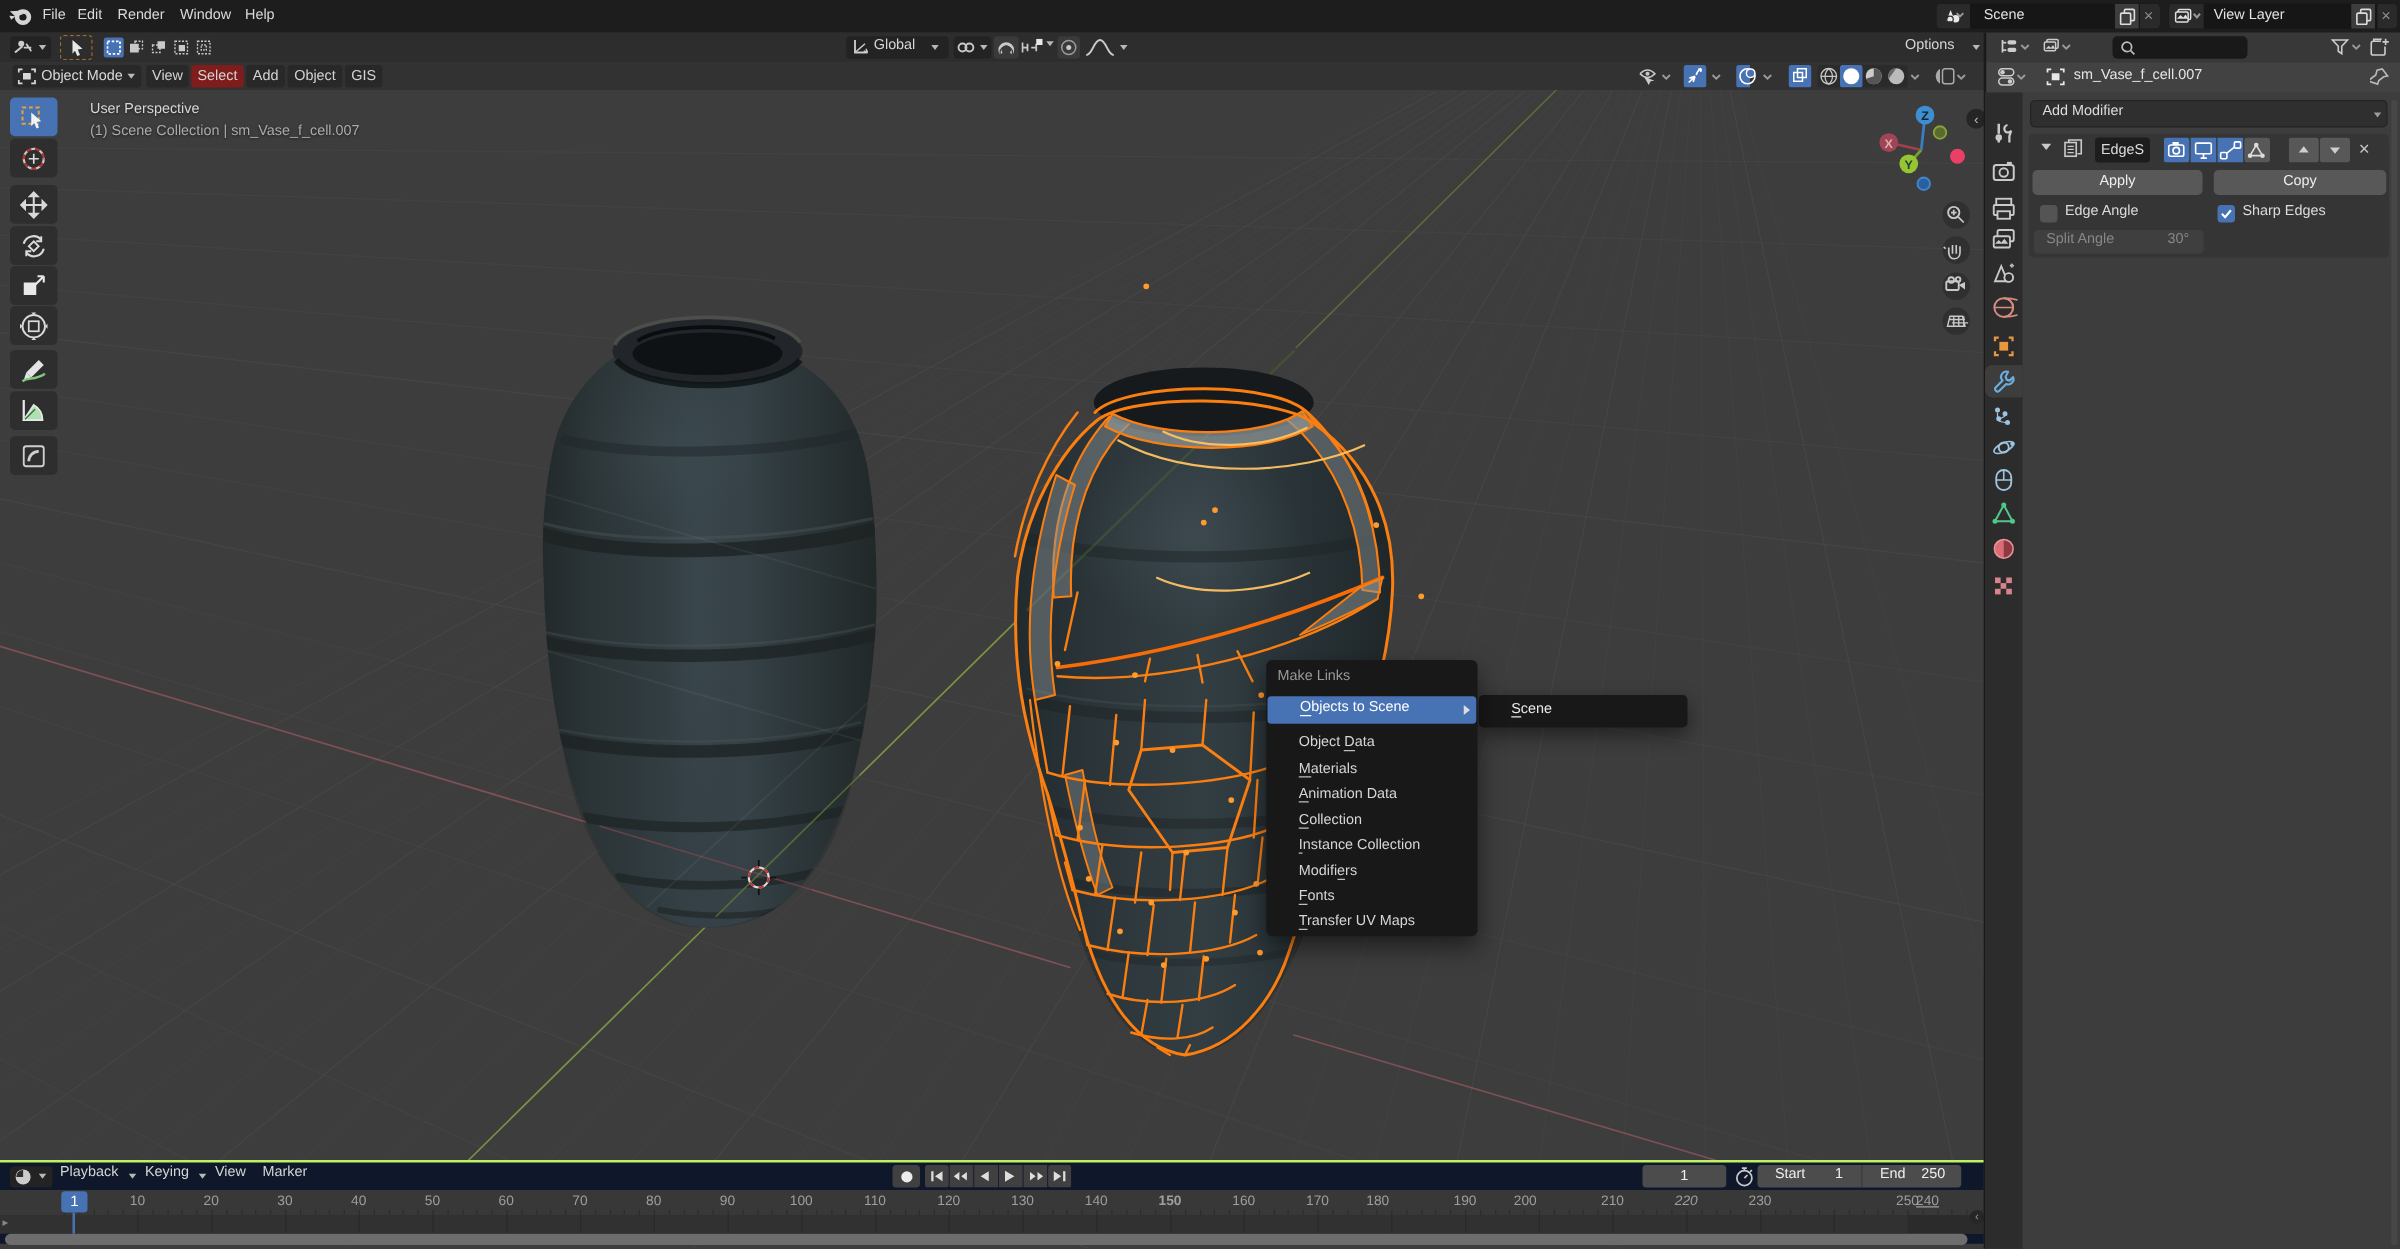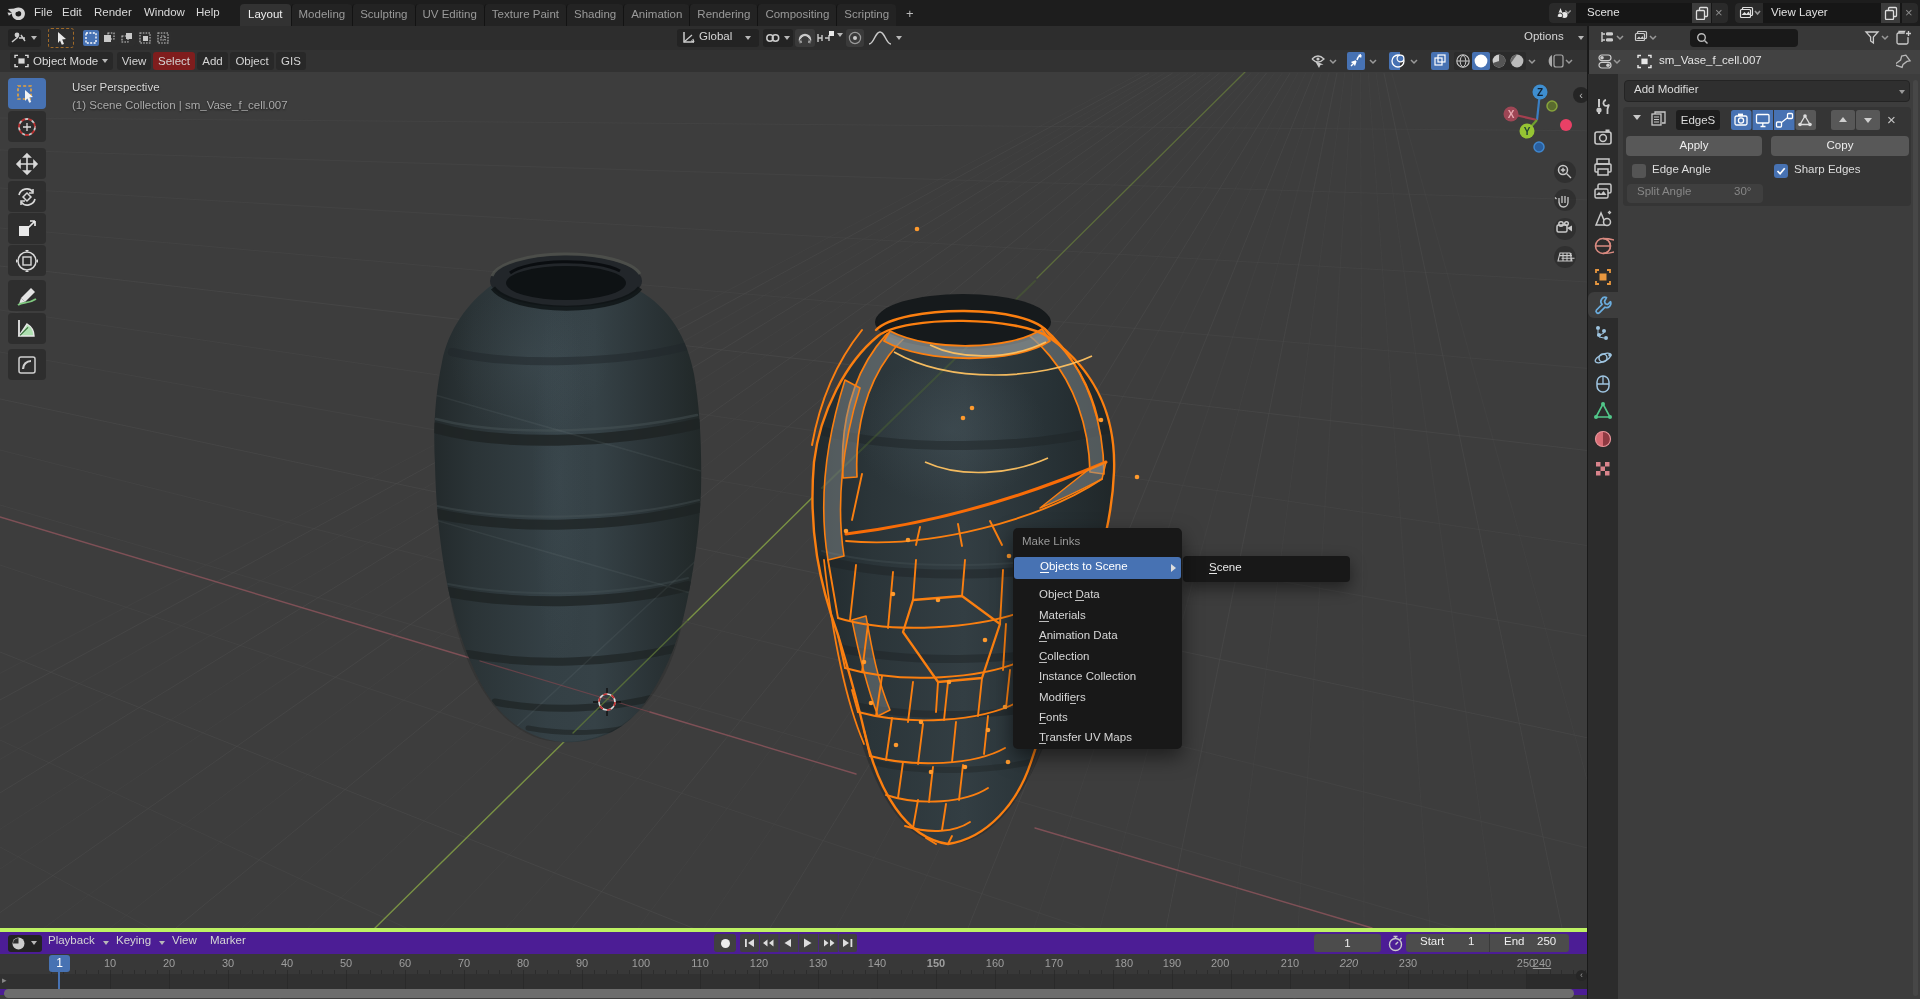--- a/index.html
+++ b/index.html
@@ -333,33 +333,20 @@
   <svg class="abs" style="left:7px;top:4px" width="19" height="18" viewBox="0 0 21 20">
     <path d="M12.5,3.8 a7.3,7 0 1 0 0.2,0 z M12.6,7.8 a3.2,3 0 1 1 -0.1,6 a3.2,3 0 0 1 0.1,-6 z" fill="#d4d4d4" fill-rule="evenodd"></path>
     <path d="M1,5.5 L9.5,5 L13,8 L6,10.5 Z" fill="#d4d4d4"></path>
     <path d="M0.5,9.5 L6,10 L2,13 Z" fill="#d4d4d4"></path>
   </svg>
   <div class="abs txt" style="left:34px;top:6px;font-size:11.5px;color:#dadada">File</div>
   <div class="abs txt" style="left:62px;top:6px;font-size:11.5px;color:#dadada">Edit</div>
   <div class="abs txt" style="left:94px;top:6px;font-size:11.5px;color:#dadada">Render</div>
   <div class="abs txt" style="left:144px;top:6px;font-size:11.5px;color:#dadada">Window</div>
   <div class="abs txt" style="left:196px;top:6px;font-size:11.5px;color:#dadada">Help</div>
-  <div class="abs" id="tabs" style="left:240px;top:4px;height:22px;display:flex;align-items:stretch;font-size:11.5px;color:#9a9a9a">
-    <div style="padding:4px 8px 0;background:#323232;color:#efefef;border-radius:4px 4px 0 0">Layout</div>
-    <div class="tb" style="padding:4px 7px 0;background:#232323;border-radius:4px 4px 0 0">Modeling</div>
-    <div class="tb" style="padding:4px 7px 0;background:#232323;border-radius:4px 4px 0 0">Sculpting</div>
-    <div class="tb" style="padding:4px 7px 0;background:#232323;border-radius:4px 4px 0 0">UV Editing</div>
-    <div class="tb" style="padding:4px 7px 0;background:#232323;border-radius:4px 4px 0 0">Texture Paint</div>
-    <div class="tb" style="padding:4px 7px 0;background:#232323;border-radius:4px 4px 0 0">Shading</div>
-    <div class="tb" style="padding:4px 7px 0;background:#232323;border-radius:4px 4px 0 0">Animation</div>
-    <div class="tb" style="padding:4px 7px 0;background:#232323;border-radius:4px 4px 0 0">Rendering</div>
-    <div class="tb" style="padding:4px 7px 0;background:#232323;border-radius:4px 4px 0 0">Compositing</div>
-    <div class="tb" style="padding:4px 7px 0;background:#232323;border-radius:4px 4px 0 0">Scripting</div>
-    <div style="padding:2px 0 0 10px;color:#bbb;font-size:13px">+</div>
-  </div>
 
   <div class="abs" style="left:1549px;top:3px;width:179px;height:20px;background:#161616;border-radius:4px;overflow:hidden">
     <div class="abs" style="left:0;top:0;width:27px;height:20px;background:#2a2a2a"></div>
     <svg class="abs" style="left:3px;top:3px" width="22" height="14" viewBox="0 0 22 14">
       <path d="M5,11 L8.5,2 L12,11 Z" fill="#e8e8e8"></path>
         <circle cx="12.5" cy="9" r="3" fill="#e8e8e8"></circle>
         <circle cx="8" cy="9.5" r="2.6" fill="none" stroke="#2a2a2a" stroke-width="1"></circle>
       <path d="M17,5 l3,3 l3,-3" stroke="#9a9a9a" stroke-width="1.6" fill="none" transform="translate(-2,0) scale(.9)"></path>
     </svg>
     <div class="abs txt" style="left:38px;top:3px;color:#e2e2e2">Scene</div>
@@ -522,21 +509,21 @@
       <path d="M110,2.6 a6.4,6.4 0 0 1 0,12.8 z M110,9 l-6,2 a6.4,6.4 0 0 0 6,4.4 z" fill="#555"></path>
     <circle cx="128" cy="9" r="6.4" fill="#bbb"></circle>
       <path d="M128,2.6 a6.4,6.4 0 0 0 -6,8.4 z" fill="#666"></path>
     <path d="M140,8 l3,3 l3,-3" stroke="#9a9a9a" stroke-width="1.5" fill="none"></path>
     <path d="M163,3 a7,7 0 0 0 0,12 z" fill="#aaa"></path>
       <rect x="165" y="3" width="9" height="12" rx="2" fill="none" stroke="#aaa" stroke-width="1.2"></rect>
     <path d="M177,8 l3,3 l3,-3" stroke="#9a9a9a" stroke-width="1.5" fill="none"></path>
   </svg>
 </div>
 
-<div class="abs" id="timeline" style="left:0;top:928px;width:1587px;height:67px;background:#4c1d95;z-index:9;border-top:4px solid #bef264">
+<div class="abs" id="timeline" style="left:0;top:928px;width:1587px;height:67px;background:#0f172a;z-index:9;border-top:2px solid #bef264">
 
   <div class="abs" style="left:8px;top:3px;width:34px;height:17px;background:#232323;border-radius:3px">
     <svg class="abs" style="left:3px;top:1px" width="15" height="15" viewBox="0 0 15 15">
         <circle cx="7.5" cy="7.5" r="6" fill="#ccc"></circle>
         <path d="M7.5,7.5 L7.5,2 A5.5,5.5 0 0 0 2,7.5 Z" fill="#2d2d2d"></path>
       </svg>
     <span class="dn" style="left:23px;top:6px"></span>
   </div>
   <div class="abs txt" style="left:48px;top:2px;font-size:11.5px">Playback</div>
     <span class="dn" style="left:103px;top:9px"></span>
@@ -590,21 +577,21 @@
       <div class="abs" style="left: 503px; top: 3px; width: 40px; text-align: center; color: rgb(158, 158, 158); font-size: 11px;">80</div>
       <div class="abs" style="left: 562px; top: 3px; width: 40px; text-align: center; color: rgb(158, 158, 158); font-size: 11px;">90</div>
       <div class="abs" style="left: 621px; top: 3px; width: 40px; text-align: center; color: rgb(158, 158, 158); font-size: 11px;">100</div>
       <div class="abs" style="left: 680px; top: 3px; width: 40px; text-align: center; color: rgb(158, 158, 158); font-size: 11px;">110</div>
       <div class="abs" style="left: 739px; top: 3px; width: 40px; text-align: center; color: rgb(158, 158, 158); font-size: 11px;">120</div>
       <div class="abs" style="left: 798px; top: 3px; width: 40px; text-align: center; color: rgb(158, 158, 158); font-size: 11px;">130</div>
       <div class="abs" style="left: 857px; top: 3px; width: 40px; text-align: center; color: rgb(158, 158, 158); font-size: 11px;">140</div>
       <div class="abs" style="left: 916px; top: 3px; width: 40px; text-align: center; color: rgb(158, 158, 158); font-size: 11px; font-weight: bold;">150</div>
       <div class="abs" style="left: 975px; top: 3px; width: 40px; text-align: center; color: rgb(158, 158, 158); font-size: 11px;">160</div>
       <div class="abs" style="left: 1034px; top: 3px; width: 40px; text-align: center; color: rgb(158, 158, 158); font-size: 11px;">170</div>
-      <div class="abs" style="left: 1093px; top: 3px; width: 40px; text-align: right; color: rgb(158, 158, 158); font-size: 11px;">180</div>
+      <div class="abs" style="left: 1093px; top: 3px; width: 40px; text-align: left; color: rgb(158, 158, 158); font-size: 11px;">180</div>
       <div class="abs" style="left: 1152px; top: 3px; width: 40px; text-align: center; color: rgb(158, 158, 158); font-size: 11px;">190</div>
       <div class="abs" style="left: 1211px; top: 3px; width: 40px; text-align: left; color: rgb(158, 158, 158); font-size: 11px;">200</div>
       <div class="abs" style="left: 1270px; top: 3px; width: 40px; text-align: center; color: rgb(158, 158, 158); font-size: 11px;">210</div>
       <div class="abs" style="left: 1329px; top: 3px; width: 40px; text-align: center; color: rgb(158, 158, 158); font-size: 11px; font-style: italic;">220</div>
       <div class="abs" style="left: 1388px; top: 3px; width: 40px; text-align: center; color: rgb(158, 158, 158); font-size: 11px;">230</div>
       <div class="abs" style="left: 1522px; top: 3px; width: 40px; text-align: center; color: rgb(158, 158, 158); font-size: 11px; text-decoration: underline;">240</div>
       <div class="abs" style="left: 1506px; top: 3px; width: 40px; text-align: center; color: rgb(158, 158, 158); font-size: 11px;">250</div>
       <div class="abs" style="left: 51px; top: 16px; width: 1px; height: 4px; background: rgb(44, 44, 44);"></div>
       <div class="abs" style="left: 62.8px; top: 16px; width: 1px; height: 4px; background: rgb(44, 44, 44);"></div>
       <div class="abs" style="left: 74.6px; top: 16px; width: 1px; height: 4px; background: rgb(44, 44, 44);"></div>

